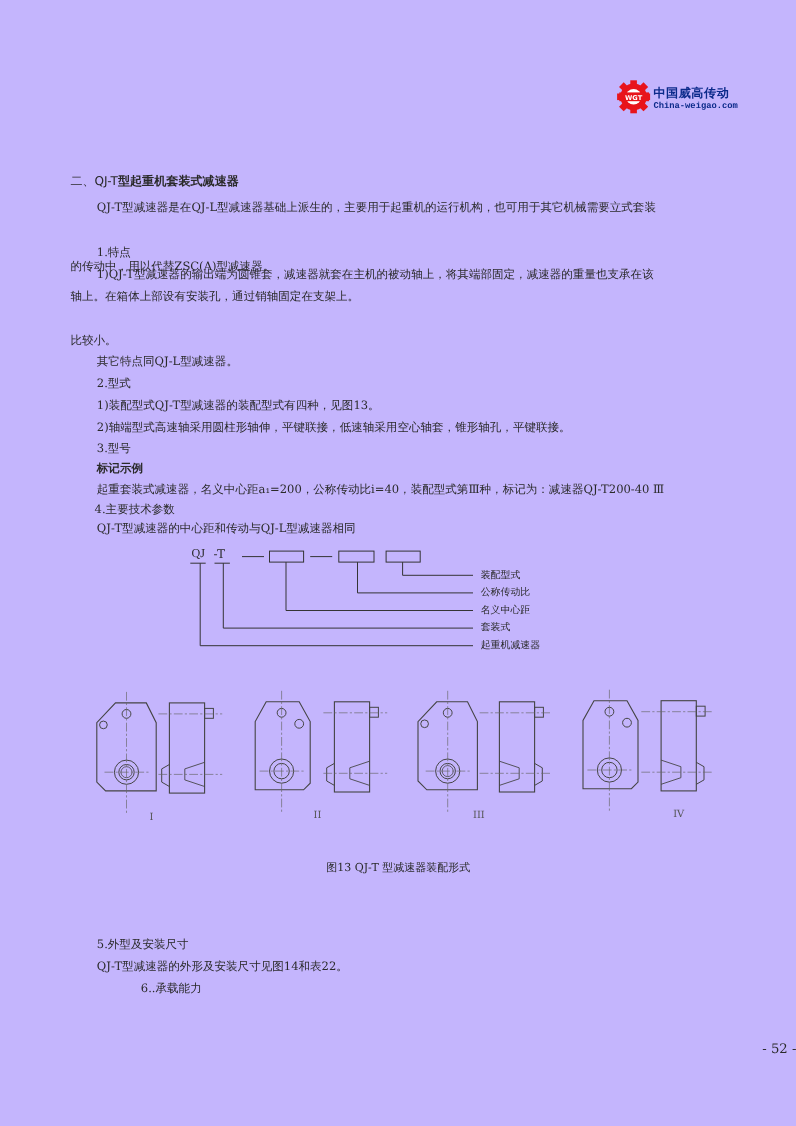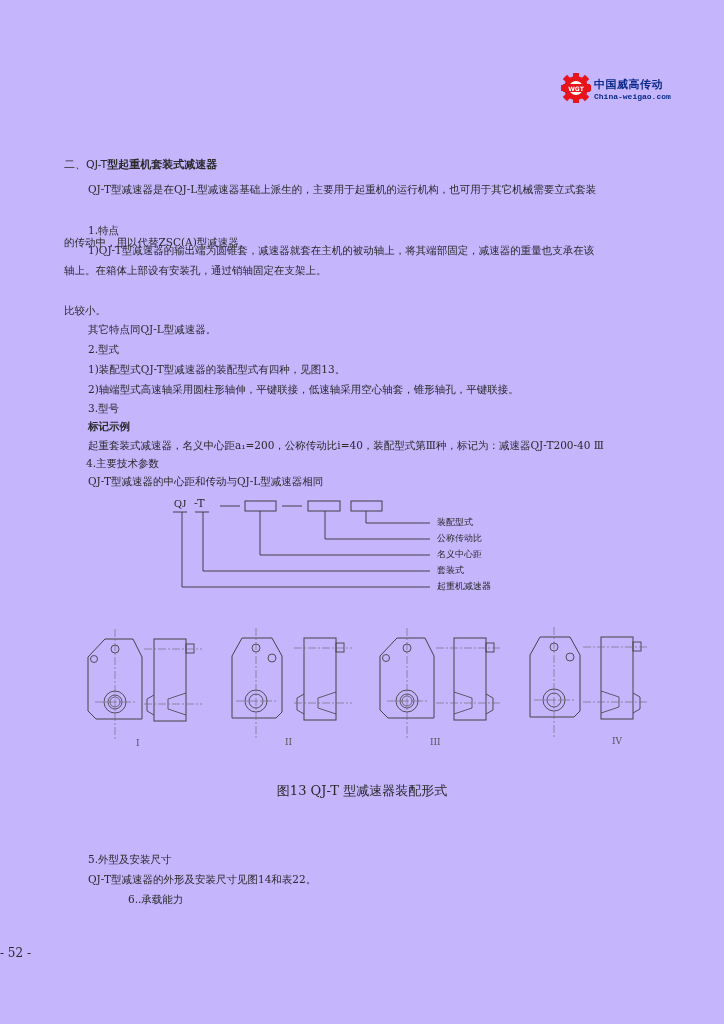--- a/index.html
+++ b/index.html
@@ -9,22 +9,22 @@
   .logo { position: absolute; left: 560px; top: 72px; width: 140px; height: 36px; }
   .logo-gear { position: absolute; left: 0; top: 0; }
   .logo-cn { position: absolute; left: 34px; top: 5px; font-family: "DejaVu Sans", sans-serif; font-weight: bold; font-size: 11px; color: #0b2a8a; letter-spacing: 0.5px; white-space: nowrap; }
   .logo-en { position: absolute; left: 34px; top: 20px; font-family: Liberation Mono, monospace; font-size: 8px; font-weight: bold; color: #0b2a8a; white-space: nowrap; }
   .line { position: absolute; white-space: nowrap; font-size: 10.5px; line-height: 14px; }
   .heading { font-family: "DejaVu Sans", sans-serif; font-weight: bold; font-size: 11px; text-align: right; }
   .bold { font-family: "DejaVu Sans", sans-serif; font-weight: bold; }
   .fig-label { position: absolute; font-size: 9px; color: #555; }
   .diagram-text { position: absolute; font-size: 9px; white-space: nowrap; }
   svg { position: absolute; left: 0; top: 0; }
-  .caption { position: absolute; left: 0; width: 724px; text-align: center; font-size: 13px; }
-  .page-number { position: absolute; left: 0; width: 724px; text-align: left; font-size: 12px; }
+  .caption { position: absolute; left: 0; width: 724px; text-align: center; font-size: 10px; }
+  .page-number { position: absolute; left: 0; width: 724px; text-align: right; font-size: 12px; }
 </style>
 </head>
 <body>
 
 <div class="page">
 
   <div class="logo">
     <svg class="logo-gear" width="32" height="32" viewBox="0 0 32 32">
       <g fill="#e8141b">
         <circle cx="16" cy="16" r="12"></circle>

